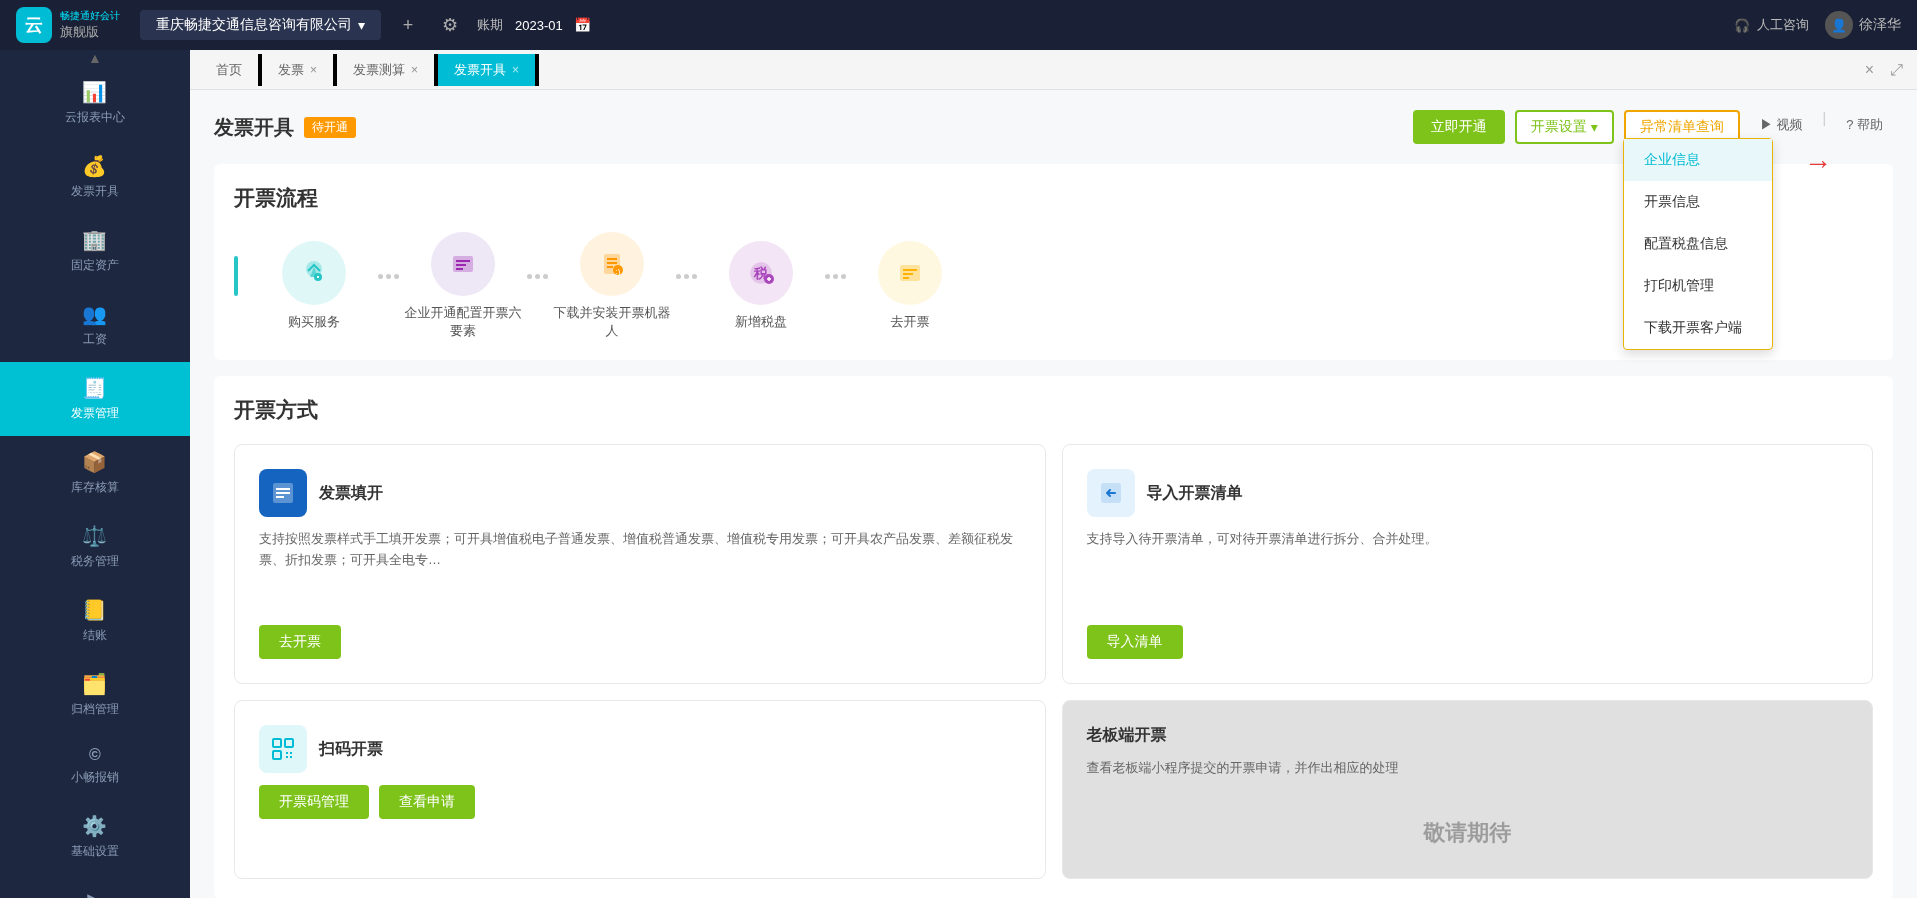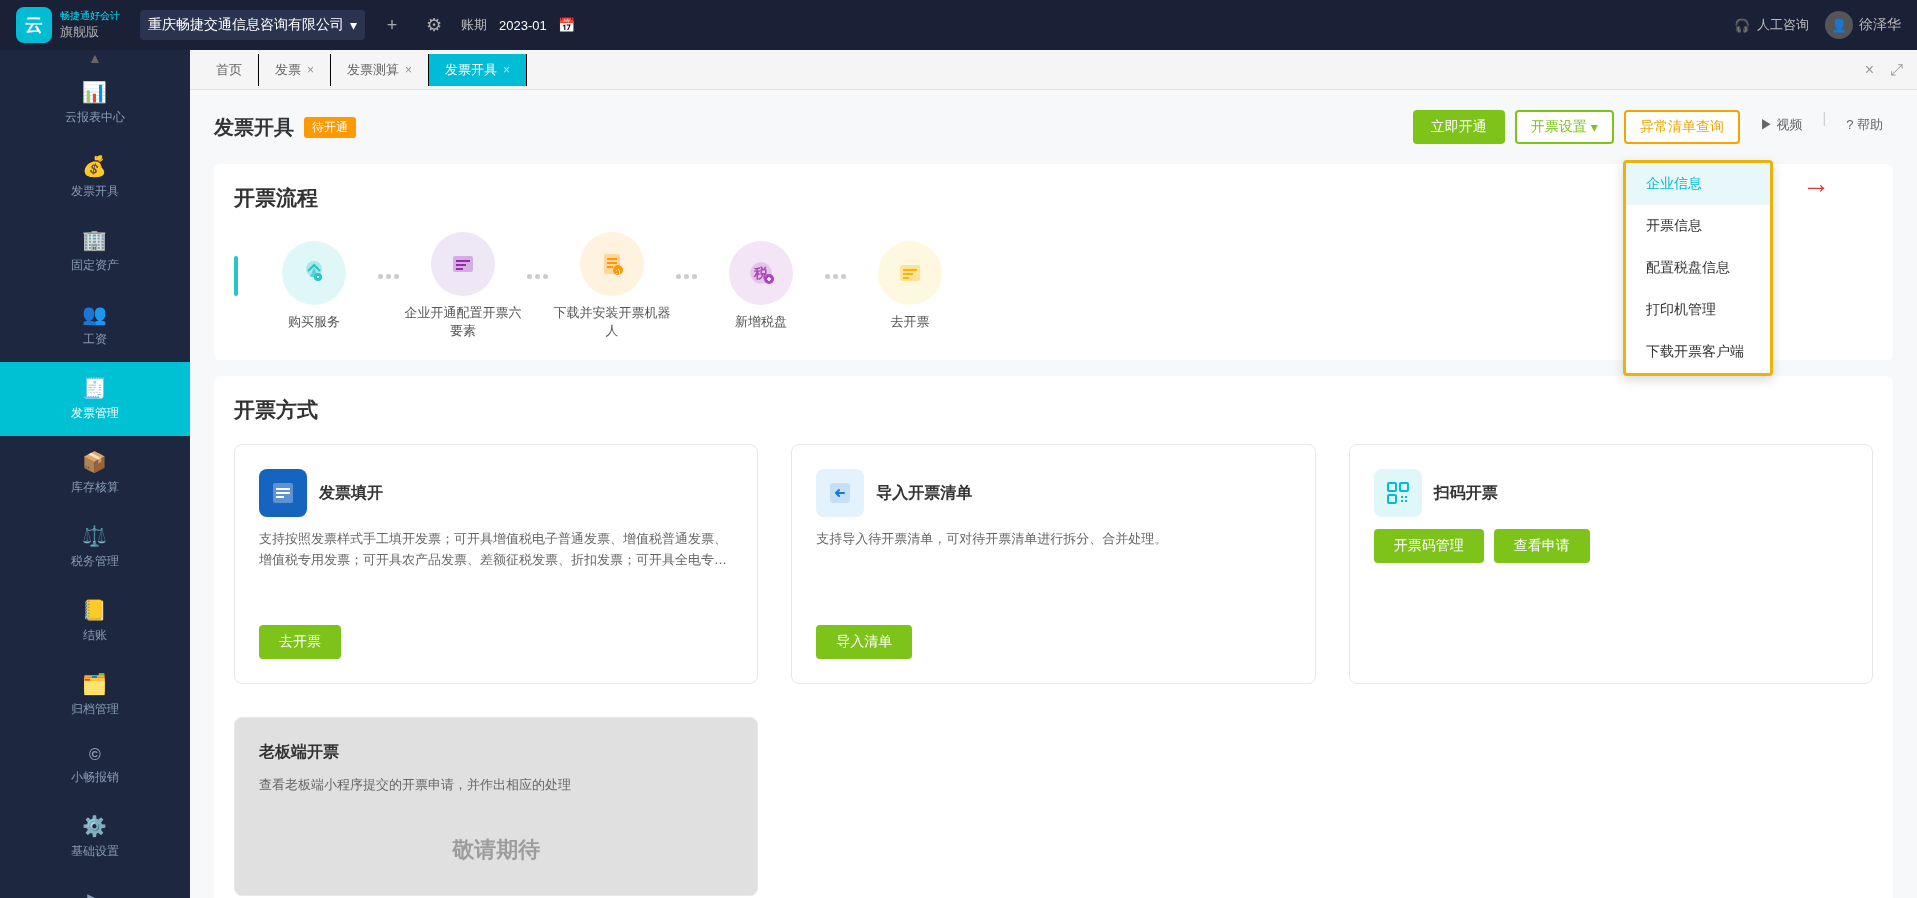--- a/index.html
+++ b/index.html
@@ -11,59 +11,59 @@
     .main-area { display: flex; flex: 1; overflow: hidden; }
     .sidebar { width: 190px; background: #1e2740; display: flex; flex-direction: column; flex-shrink: 0; overflow: hidden; }
     .content-area { flex: 1; display: flex; flex-direction: column; overflow: hidden; background: #fff; }
 
     
     .logo-area { display: flex; align-items: center; gap: 8px; color: #fff; margin-right: 20px; }
     .logo-icon { width: 36px; height: 36px; background: #00bcd4; border-radius: 8px; display: flex; align-items: center; justify-content: center; color: #fff; font-size: 18px; font-weight: bold; }
     .logo-text { display: flex; flex-direction: column; }
     .logo-name { color: #00e5ff; font-size: 10px; font-weight: normal; }
     .logo-edition { color: #aaa; font-size: 13px; }
-    .company-selector { display: flex; align-items: center; gap: 6px; background: #2a3450; border-radius: 4px; padding: 6px 8px; color: #fff; cursor: pointer; }
+    .company-selector { display: flex; align-items: center; gap: 6px; background: #2a3450; border-radius: 4px; padding: 6px 16px; color: #fff; cursor: pointer; }
     .top-bar-actions { display: flex; align-items: center; gap: 12px; margin-left: 12px; }
     .top-bar-btn { display: flex; align-items: center; justify-content: center; width: 30px; height: 30px; color: #aaa; cursor: pointer; font-size: 18px; }
     .period-label { color: #bbb; font-size: 13px; }
     .period-value { color: #fff; font-size: 13px; }
     .top-bar-right { margin-left: auto; display: flex; align-items: center; gap: 16px; }
     .support-btn { display: flex; align-items: center; gap: 6px; color: #bbb; cursor: pointer; font-size: 13px; }
     .user-area { display: flex; align-items: center; gap: 6px; color: #bbb; cursor: pointer; }
     .user-avatar { width: 28px; height: 28px; border-radius: 50%; background: #555; display: flex; align-items: center; justify-content: center; color: #fff; font-size: 13px; }
 
     
     .sidebar-scroll-btn { width: 100%; height: 20px; display: flex; align-items: center; justify-content: center; color: #666; cursor: pointer; background: #1e2740; }
     .sidebar-item { display: flex; flex-direction: column; align-items: center; justify-content: center; padding: 14px 0; color: #8a9bb5; cursor: pointer; gap: 5px; transition: background 0.2s; }
     .sidebar-item.active { background: #00c0d4; color: #fff; }
     .sidebar-item .icon { font-size: 20px; }
     .sidebar-item .label { font-size: 12px; }
 
     
     .tab-bar { display: flex; align-items: center; background: #f5f5f5; border-bottom: 1px solid #e0e0e0; padding: 0 10px; height: 40px; flex-shrink: 0; }
-    .tab { display: flex; align-items: center; gap: 6px; padding: 0 16px; height: 32px; cursor: pointer; color: #666; font-size: 13px; border-right: 1px solid #000000; }
+    .tab { display: flex; align-items: center; gap: 6px; padding: 0 16px; height: 32px; cursor: pointer; color: #666; font-size: 13px; border-right: 4px solid #000000; }
     .tab.active { background: #00bcd4; color: #fff; }
     .tab .close-btn { font-size: 12px; cursor: pointer; opacity: 0.7; }
     .tab-actions { margin-left: auto; display: flex; align-items: center; gap: 8px; }
     .tab-action-btn { color: #999; cursor: pointer; font-size: 16px; padding: 4px; }
 
     
     .page-content { flex: 1; overflow-y: auto; padding: 20px 24px; background: #f7f8fa; position: relative; }
     .page-header { display: flex; align-items: center; justify-content: space-between; margin-bottom: 20px; }
     .page-title-area { display: flex; align-items: center; gap: 10px; }
     .page-title { font-size: 20px; font-weight: bold; color: #333; }
     .status-badge { background: #f90; color: #fff; font-size: 12px; padding: 2px 8px; border-radius: 3px; }
     .header-actions { display: flex; align-items: flex-start; gap: 10px; position: relative; }
     .btn-primary { background: #7ec31a; color: #fff; border: none; padding: 8px 18px; border-radius: 4px; cursor: pointer; font-size: 14px; }
     .btn-outline-green { background: #fff; color: #7ec31a; border: 2px solid #7ec31a; padding: 6px 14px; border-radius: 4px; cursor: pointer; font-size: 14px; display: flex; align-items: center; gap: 4px; }
     .btn-outline-yellow { background: #fff; color: #f0a500; border: 2px solid #f0a500; padding: 6px 14px; border-radius: 4px; cursor: pointer; font-size: 14px; }
     .btn-help { background: transparent; color: #666; border: none; padding: 6px 10px; cursor: pointer; font-size: 13px; display: flex; align-items: center; gap: 4px; }
 
     
-    .dropdown-menu { position: absolute; top: 50px; right: 120px; background: #fff; border: 3px solid #eab308; border-radius: 4px; box-shadow: 0 4px 12px rgba(0,0,0,0.15); z-index: 100; min-width: 150px; }
+    .dropdown-menu { position: absolute; top: 28px; right: 120px; background: #fff; border: 1px solid #eab308; border-radius: 4px; box-shadow: 0 4px 12px rgba(0,0,0,0.15); z-index: 100; min-width: 150px; }
     .dropdown-item { padding: 12px 20px; cursor: pointer; color: #333; font-size: 14px; }
     .dropdown-item.highlighted { background: #e8f7fa; color: #00bcd4; }
 
     
     .section { background: #fff; border-radius: 6px; padding: 20px; margin-bottom: 16px; }
     .section-title { font-size: 21px; font-weight: bold; color: #333; margin-bottom: 20px; }
     .process-steps { display: flex; align-items: center; gap: 0; }
     .process-step { display: flex; flex-direction: column; align-items: center; gap: 8px; min-width: 120px; }
     .step-icon { width: 64px; height: 64px; border-radius: 50%; display: flex; align-items: center; justify-content: center; font-size: 28px; }
     .step-icon.teal { background: #e0f7f7; color: #26c6c6; }
@@ -71,21 +71,21 @@
     .step-icon.orange { background: #fff3e0; color: #ff9800; }
     .step-icon.light-purple { background: #f3e5f5; color: #ab47bc; }
     .step-icon.yellow-orange { background: #fff8e1; color: #ffb300; }
     .step-label { font-size: 13px; color: #555; text-align: center; max-width: 120px; }
     .step-connector { display: flex; align-items: center; margin: 0 4px; padding-bottom: 20px; }
     .step-dots { display: flex; gap: 3px; }
     .step-dot { width: 5px; height: 5px; border-radius: 50%; background: #ccc; }
     .step-left-bar { width: 4px; height: 40px; background: #26c6c6; border-radius: 2px; margin-bottom: 20px; margin-right: 16px; }
 
     
-    .invoice-methods { display: grid; grid-template-columns: 1fr 1fr 1fr; gap: 33px; }
+    .invoice-methods { display: grid; grid-template-columns: 1fr 1fr; gap: 16px; }
     .method-card { background: #fff; border-radius: 8px; padding: 24px; border: 1px solid #e8e8e8; }
     .method-card.disabled { background: #e0e0e0; position: relative; overflow: hidden; }
     .method-header { display: flex; align-items: center; gap: 12px; margin-bottom: 12px; }
     .method-icon { width: 48px; height: 48px; display: flex; align-items: center; justify-content: center; font-size: 28px; }
     .method-icon.blue-fill { background: #1565c0; border-radius: 8px; color: #fff; }
     .method-icon.blue-outline { background: #e3f2fd; border-radius: 8px; color: #1976d2; }
     .method-icon.teal-outline { background: #e0f7fa; border-radius: 8px; color: #00bcd4; }
     .method-title { font-size: 16px; font-weight: bold; color: #333; }
     .method-desc { font-size: 13px; color: #666; line-height: 1.6; margin-bottom: 16px; min-height: 80px; }
     .btn-green-solid { background: #7ec31a; color: #fff; border: none; padding: 8px 20px; border-radius: 4px; cursor: pointer; font-size: 14px; }

